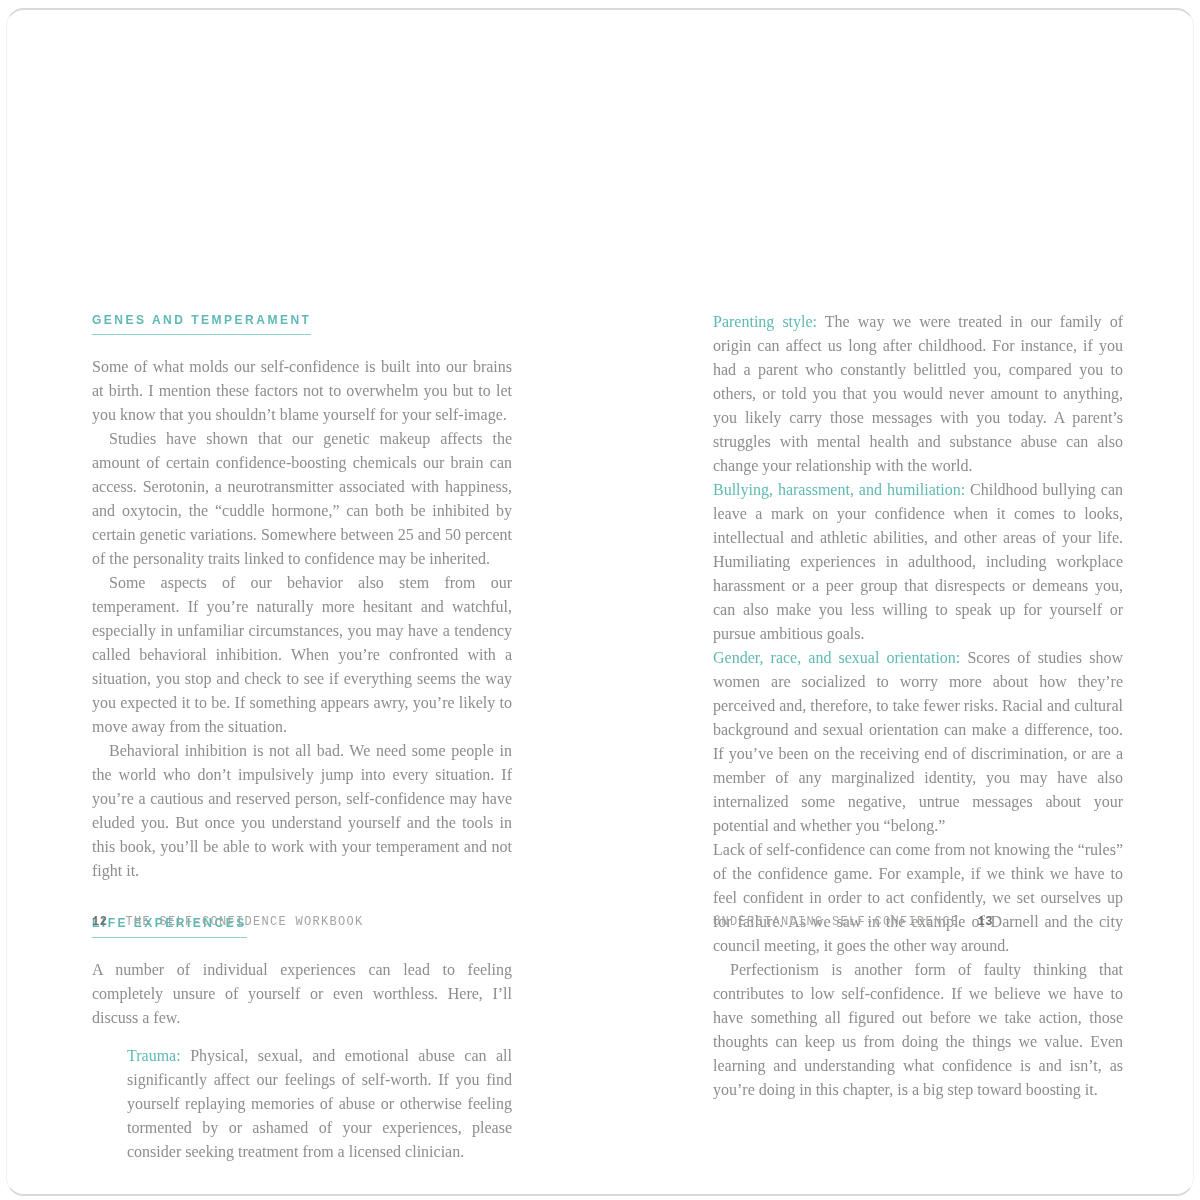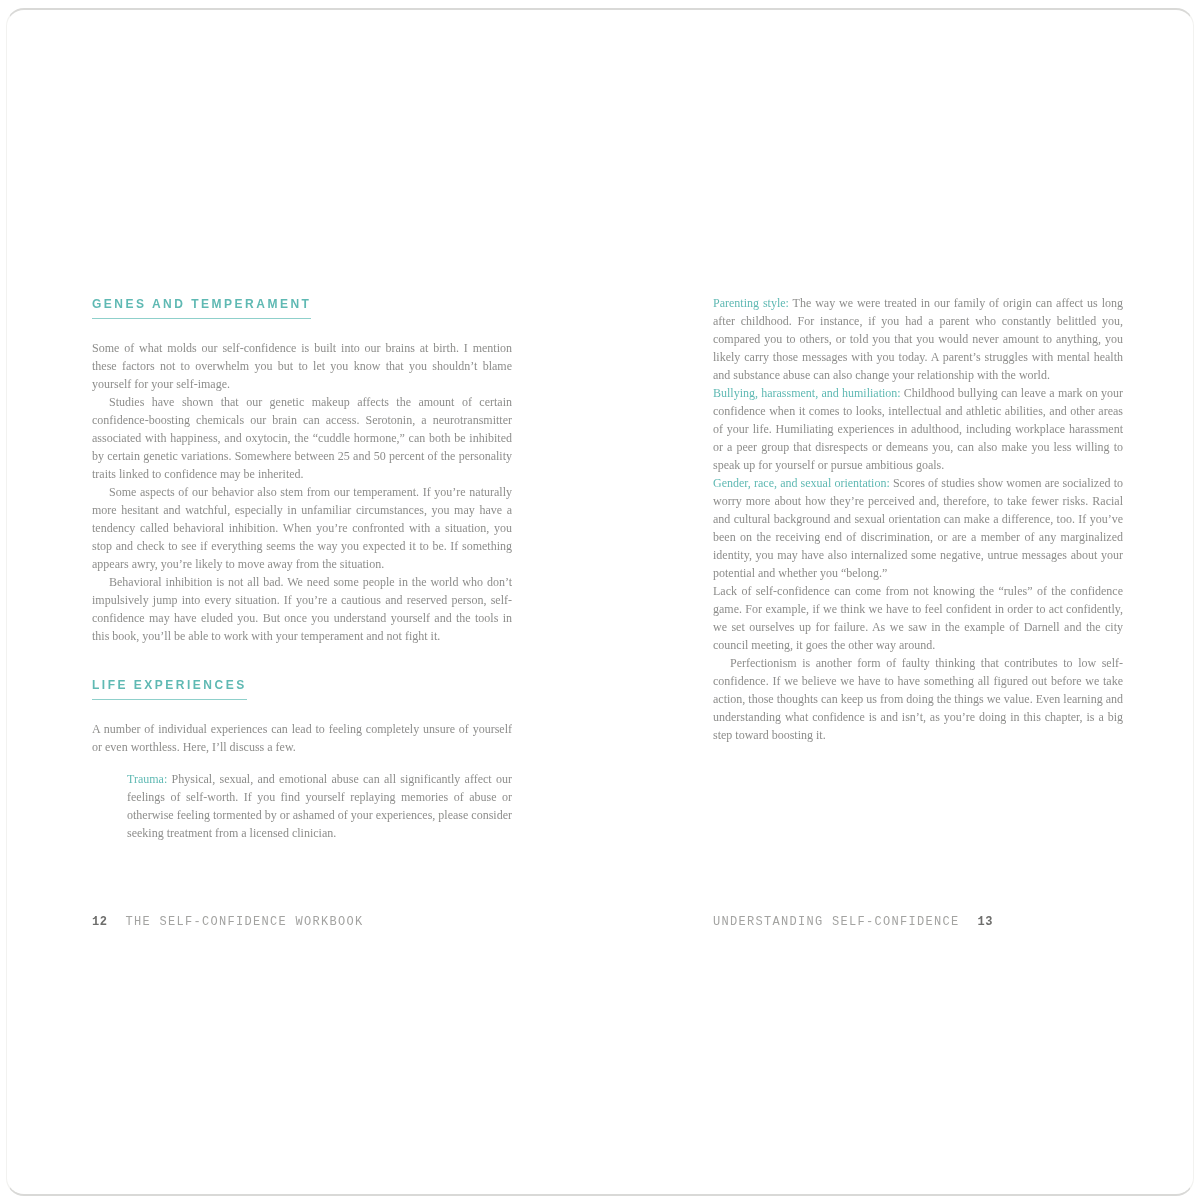--- a/index.html
+++ b/index.html
@@ -23,41 +23,41 @@
     height: 1184px;
     background: #ffffff;
     border-top: 2px solid #d9d9d7;
     border-bottom: 2px solid #d9d9d7;
     border-left: 1px solid #f2f2f0;
     border-right: 1px solid #f2f2f0;
     border-radius: 18px;
   }
   .page-col {
     position: absolute;
-    top: 284px;
+    top: 300px;
   }
   .col-left  { left: 85px;  width: 420px; }
   .col-right { left: 706px; width: 410px; }
 
   .section-heading {
     font-family: "Liberation Sans", sans-serif;
     font-size: 12px;
     font-weight: bold;
     letter-spacing: 2.5px;
     color: #5fb9b3;
     display: inline-block;
     border-bottom: 1px solid #8fd0cb;
     padding-bottom: 7px;
     margin: 0 0 14px 0;
   }
   .heading-block { margin-bottom: 6px; }
   .heading-block.spaced { margin-top: 30px; }
 
   p.body-para {
-    font-size: 12px;
+    font-size: 16px;
     line-height: 1.5;
     color: #8d8d8b;
     margin: 0;
     text-align: justify;
   }
   p.body-para.indent { text-indent: 17px; }
 
   .lead-label { color: #5fb9b3; }
 
   .trauma-block {

